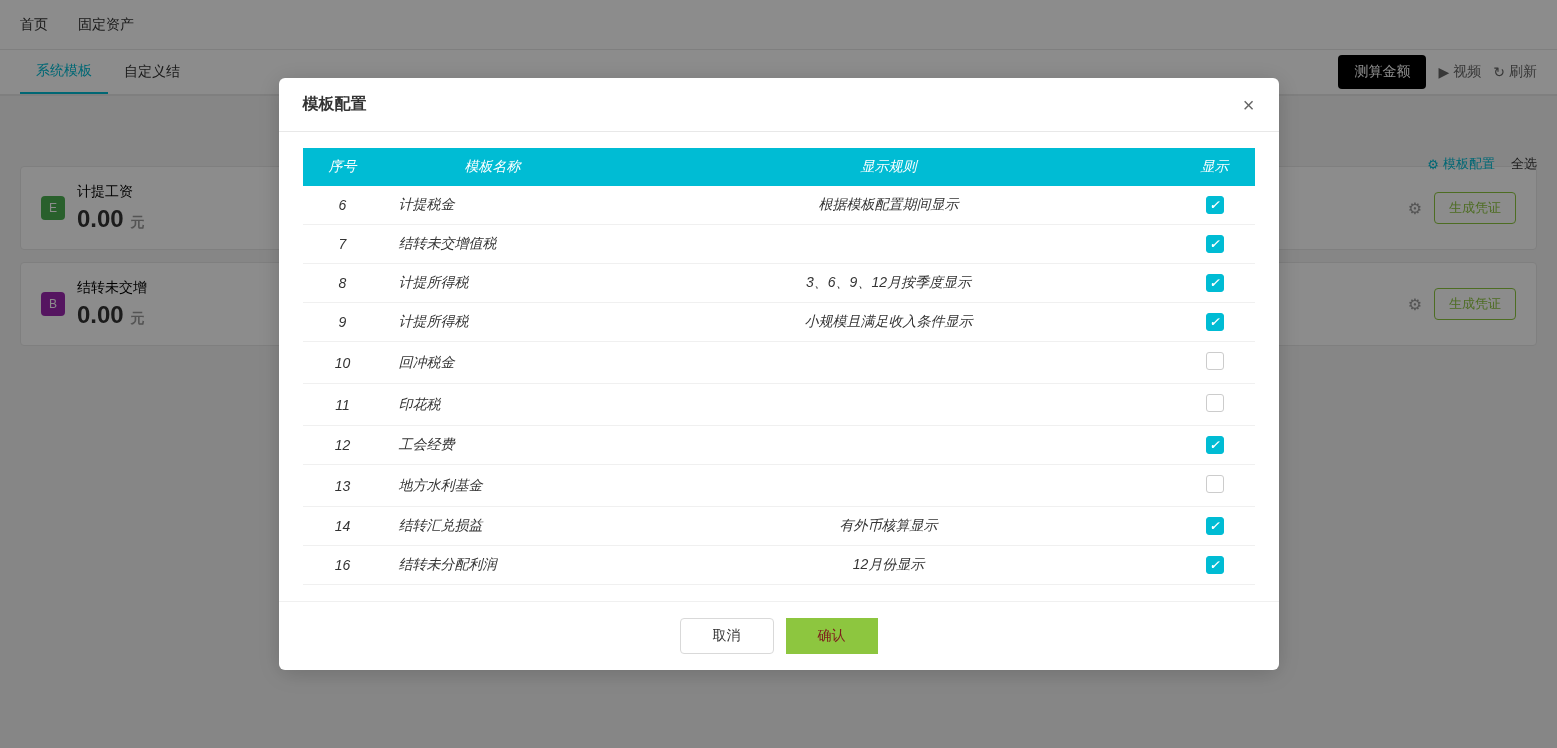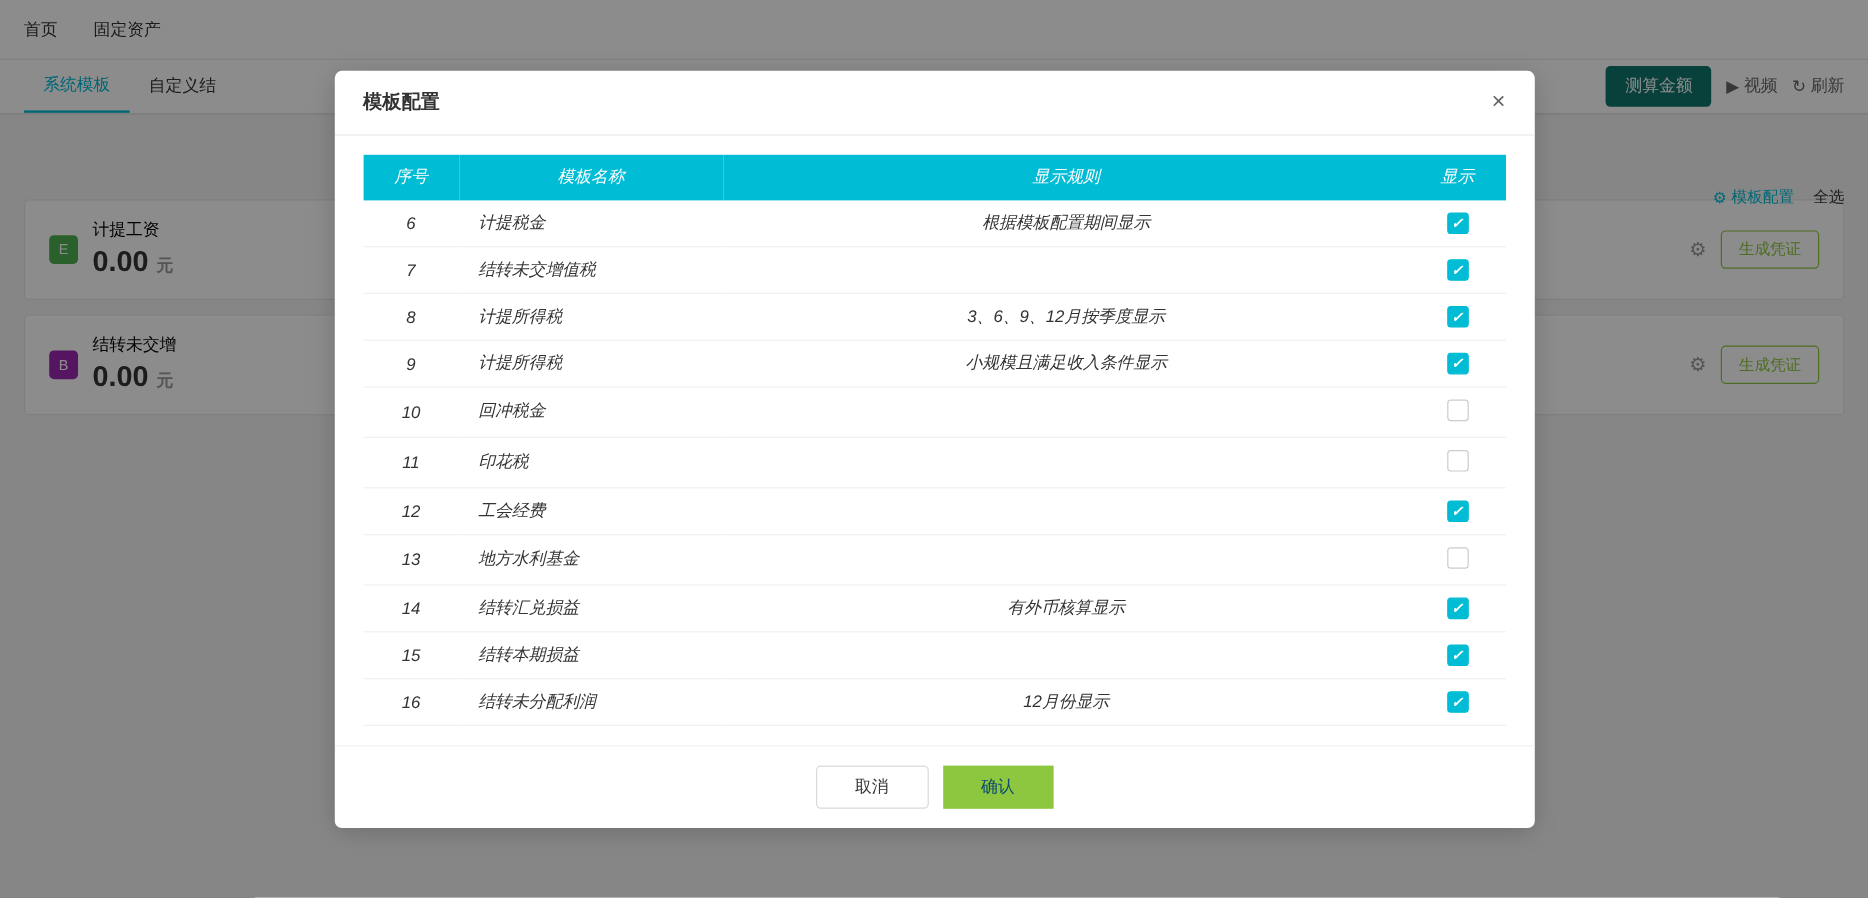--- a/index.html
+++ b/index.html
@@ -49,21 +49,21 @@
       padding: 12px 16px;
       cursor: pointer;
       color: #333;
       font-size: 14px;
     }
     .sub-nav-tab.active {
       color: #00bcd4;
       border-bottom: 2px solid #00bcd4;
     }
     .btn-calc {
-      background: #0f766e;
+      background: #000000;
       color: #fff;
       border: none;
       padding: 8px 16px;
       border-radius: 4px;
       cursor: pointer;
       font-size: 14px;
     }
     .btn-video {
       color: #666;
       background: none;
@@ -294,21 +294,21 @@
       background: #fff;
       color: #333;
       border-radius: 4px;
       cursor: pointer;
       font-size: 14px;
     }
     .btn-confirm {
       padding: 8px 32px;
       border: none;
       background: #8dc63f;
-      color: #0c4a6e;
+      color: #7f1d1d;
       border-radius: 0;
       cursor: pointer;
       font-size: 14px;
     }
   </style>
 </head>
 <body>
 
 <div class="bg-page">
 
@@ -443,26 +443,20 @@
               <td></td>
               <td style="text-align: center;"><div class="custom-checkbox unchecked"></div></td>
             </tr>
             <tr>
               <td>14</td>
               <td>结转汇兑损益</td>
               <td>有外币核算显示</td>
               <td style="text-align: center;"><div class="custom-checkbox checked"></div></td>
             </tr>
             <tr>
-              <td>15</td>
-              <td>结转本期损益</td>
-              <td></td>
-              <td style="text-align: center;"><div class="custom-checkbox checked"></div></td>
-            </tr>
-            <tr>
               <td>16</td>
               <td>结转未分配利润</td>
               <td>12月份显示</td>
               <td style="text-align: center;"><div class="custom-checkbox checked"></div></td>
             </tr>
           </tbody>
       </table>
     </div>
 
     <div class="modal-footer">

